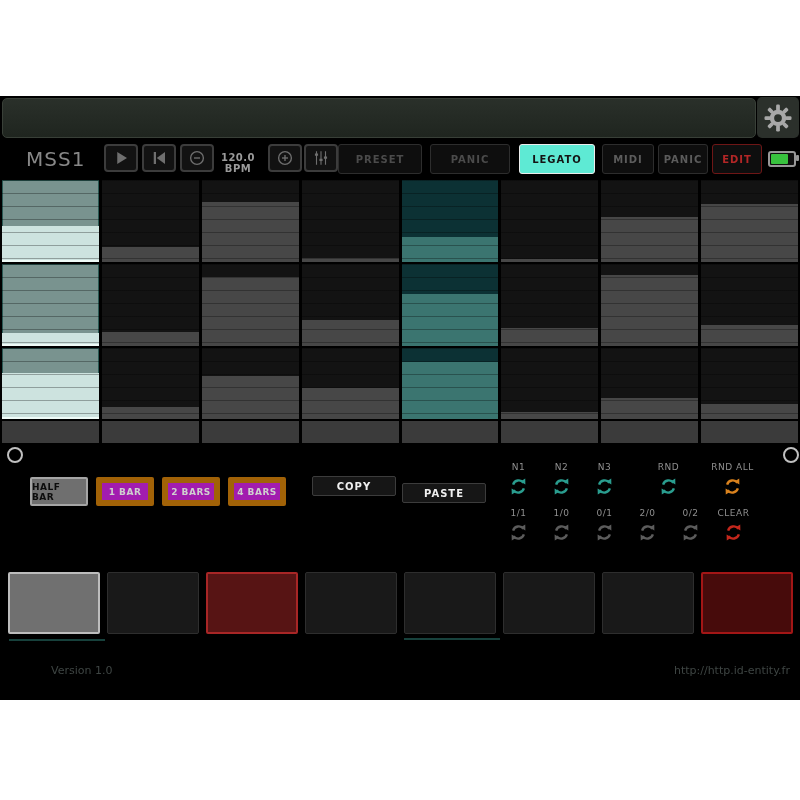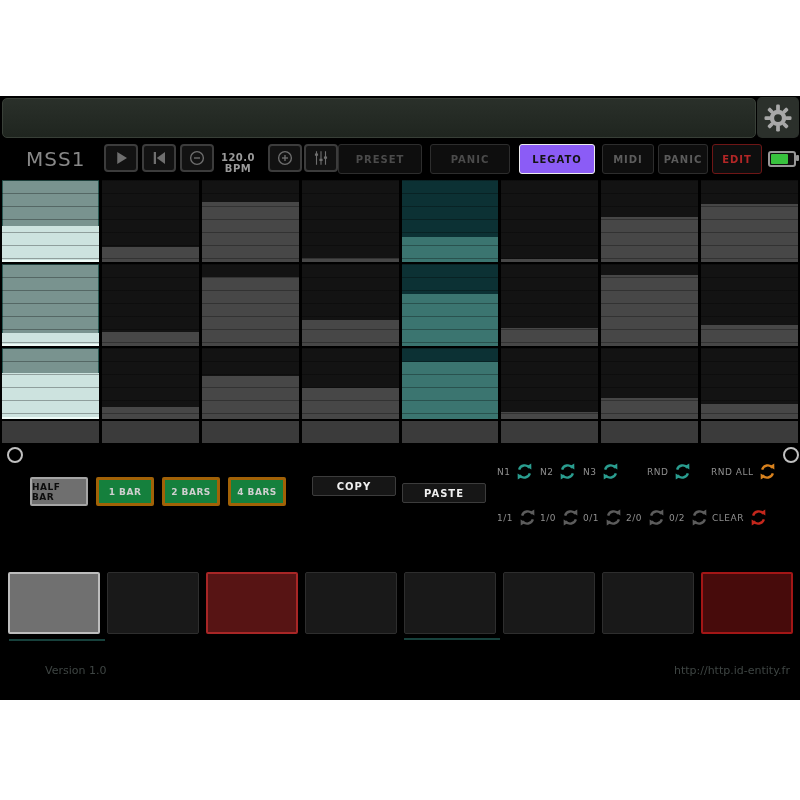--- a/index.html
+++ b/index.html
@@ -18,21 +18,21 @@
   .app-name{position:absolute;left:26px;top:3px;font-size:20px;color:#878787;letter-spacing:1px;}
   .tbtn{position:absolute;top:0;height:28px;background:#121212;border:2px solid #3c3c3c;border-radius:4px;
     box-sizing:border-box;display:flex;align-items:center;justify-content:center;cursor:pointer;}
   .tbtn svg{width:18px;height:18px;}
   .bpm{position:absolute;left:210px;top:8px;width:56px;text-align:center;font-size:10px;
     font-weight:bold;color:#9a9a9a;letter-spacing:0.5px;}
   .modebtn{position:absolute;top:0;height:30px;box-sizing:border-box;background:#0e0e0e;
     border:1px solid #2d2d2d;border-radius:3px;display:flex;align-items:center;justify-content:center;
     font-size:10px;font-weight:bold;letter-spacing:1px;color:#4b4b4b;cursor:pointer;}
   .modebtn.mid{color:#5c5c5c;}
-  .modebtn.active{background:#8b5cf6;color:#141414;border-color:#ececec;}
+  .modebtn.active{background:#5eead4;color:#141414;border-color:#ececec;}
   .modebtn.danger{color:#b22626;border-color:#6e1616;}
   .battery{position:absolute;left:768px;top:7px;width:24px;height:12px;border:2px solid #989898;
     border-radius:3px;background:#101010;}
   .battery-fill{position:absolute;left:1px;top:1px;bottom:1px;width:17px;background:#38c23e;border-radius:1px;}
   .battery-tip{position:absolute;right:-5px;top:2px;width:3px;height:6px;background:#989898;border-radius:1px;}
 
   
   .step-grid{position:absolute;left:0;top:84px;width:800px;box-sizing:border-box;padding:0 2px;
     display:grid;grid-template-columns:repeat(8,1fr);grid-template-rows:82px 82px 71px 22px;gap:2px 3px;}
   .cell{position:relative;background:#131313;overflow:hidden;cursor:pointer;}
@@ -45,55 +45,55 @@
   .cell.play .fill{background:#3b7570;}
   .cell.len{background:#3b3b3b;}
   .cell.len::after{background:none;}
 
   
   .indicator{position:absolute;top:351px;width:12px;height:12px;border:2px solid #c0c0c0;
     border-radius:50%;background:transparent;cursor:pointer;}
 
   
   .bar-row{position:absolute;left:30px;top:381px;display:flex;gap:8px;}
-  .bar-btn{width:58px;height:29px;box-sizing:border-box;background:#15803d;border:3px solid #a16207;
+  .bar-btn{width:58px;height:29px;box-sizing:border-box;background:#a21caf;border:6px solid #a16207;
     border-radius:2px;display:flex;align-items:center;justify-content:center;font-size:9px;font-weight:bold;
     letter-spacing:0.5px;color:#cfcfcf;cursor:pointer;}
   .bar-btn.active{background:#6f6f6f;border:2px solid #a5a5a5;color:#0d0d0d;}
 
   
   .clipbtn{position:absolute;top:380px;width:84px;height:20px;box-sizing:border-box;background:#161616;
     border:1px solid #3c3c3c;border-radius:2px;display:flex;align-items:center;justify-content:center;
     font-size:10px;font-weight:bold;letter-spacing:1px;color:#efefef;cursor:pointer;}
   .seq-box{position:absolute;left:315px;top:406px;width:172px;height:48px;box-sizing:border-box;
     background:#060a09;border:1px solid #1a443e;display:flex;align-items:center;justify-content:center;
     font-size:19px;letter-spacing:3px;color:#1d5a50;cursor:pointer;}
 
   
   .knob-row{position:absolute;display:flex;}
   .knob-row.top{left:497px;top:366px;}
   .knob-row.bottom{left:497px;top:412px;}
-  .knob{width:43px;display:flex;flex-direction:row;align-items:center;gap:5px;cursor:pointer;}
+  .knob{width:43px;display:flex;flex-direction:column;align-items:center;gap:5px;cursor:pointer;}
   .knob.offset{margin-left:21px;}
   .knob-label{font-size:9px;color:#8f8f8f;letter-spacing:0.5px;white-space:nowrap;}
   .knob-icon{line-height:0;}
   .knob-icon svg{width:19px;height:19px;}
 
   
   .pad-row{position:absolute;left:8px;top:476px;display:flex;gap:7px;}
   .pad{position:relative;width:92px;height:62px;box-sizing:border-box;background:#191919;
     border:1px solid #2e2e2e;border-radius:2px;cursor:pointer;}
   .pad.lit{background:#707070;border:2px solid #bdbdbd;}
   .pad.red{background:#571414;border:2px solid #a82626;}
   .pad.red-dark{background:#470b0b;border:2px solid #a31616;}
   .pad.underline::after{content:"";position:absolute;left:-1px;top:65px;width:96px;height:2px;background:#17413c;}
 
   
   .footer-text{position:absolute;top:568px;font-size:11px;color:#3e4543;}
-  .footer-version{left:45px;}
+  .footer-version{left:51px;}
   .footer-title{left:0;width:800px;text-align:center;}
   .footer-url{right:10px;}
 </style>
 </head>
 <body>
 
 <div class="page">
   <div class="app">
 
     <div class="display-strip"></div>

